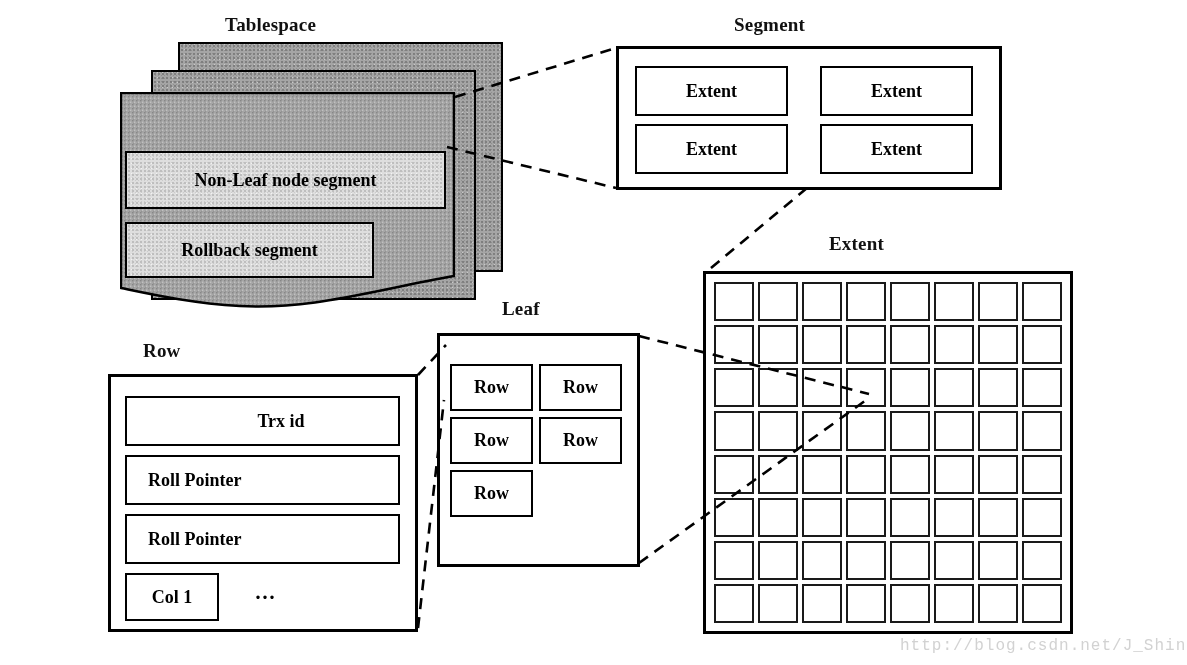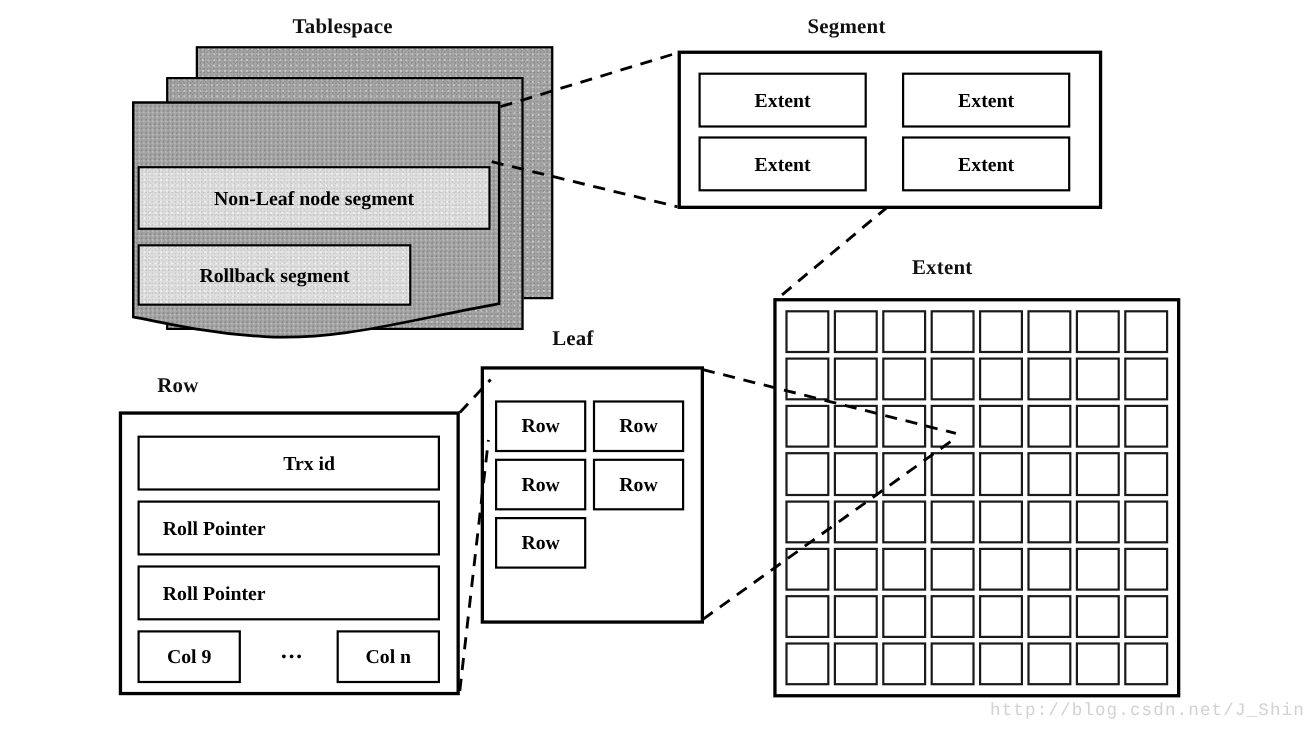--- a/index.html
+++ b/index.html
@@ -93,21 +93,21 @@
     color: #d2d2d2;
     letter-spacing: 1px;
     white-space: nowrap;
   }
 </style>
 </head>
 <body>
 
 <div id="canvas">
 
-  <div class="label" style="left:225px; top:14px;margin-left:41px;">Tablespace</div>
+  <div class="label" style="left:225px; top:14px;">Tablespace</div>
 
   <div class="abs sheet tex-dark" style="left:178px; top:42px; width:325px; height:230px;"></div>
 
   <div class="abs sheet tex-dark" style="left:151px; top:70px; width:325px; height:230px;"></div>
 
   <div class="abs" style="left:120px; top:92px; width:335px; height:218px;">
     <svg width="335" height="218" viewBox="0 0 335 218" style="display:block;">
       <defs>
         <pattern id="speckDark" width="4" height="4" patternUnits="userSpaceOnUse">
           <rect width="4" height="4" fill="#a5a5a5"></rect>
@@ -241,26 +241,23 @@
     <div class="abs ob boxtext" style="left:14px; top:19px; width:275px; height:50px; justify-content:center; padding-left:37px;">
       <span>Trx id</span>
     </div>
     <div class="abs ob boxtext" style="left:14px; top:78px; width:275px; height:50px; justify-content:flex-start; padding-left:21px;">
       <span>Roll Pointer</span>
     </div>
     <div class="abs ob boxtext" style="left:14px; top:137px; width:275px; height:50px; justify-content:flex-start; padding-left:21px;">
       <span>Roll Pointer</span>
     </div>
     <div class="abs ob boxtext" style="left:14px; top:196px; width:94px; height:48px;">
-      <span>Col 9</span>
+      <span>Col 1</span>
     </div>
     <div class="abs boxtext" style="left:118px; top:196px; width:72px; height:48px; font-size:21px;">···</div>
-    <div class="abs ob boxtext" style="left:195px; top:196px; width:94px; height:48px;">
-      <span>Col n</span>
-    </div>
   </div>
 
   <svg class="abs" style="left:0; top:0; width:1187px; height:665px; pointer-events:none;">
     <g stroke="#000" stroke-width="2.6" fill="none" stroke-dasharray="11 8" stroke-linecap="butt">
       <path d="M455,97 L616,48"></path>
       <path d="M447,147 L616,188"></path>
       <path d="M807,188 L705,273"></path>
       <path d="M639,336 L869,394"></path>
       <path d="M639,563 L869,398"></path>
       <path d="M418,375 L446,345"></path>

